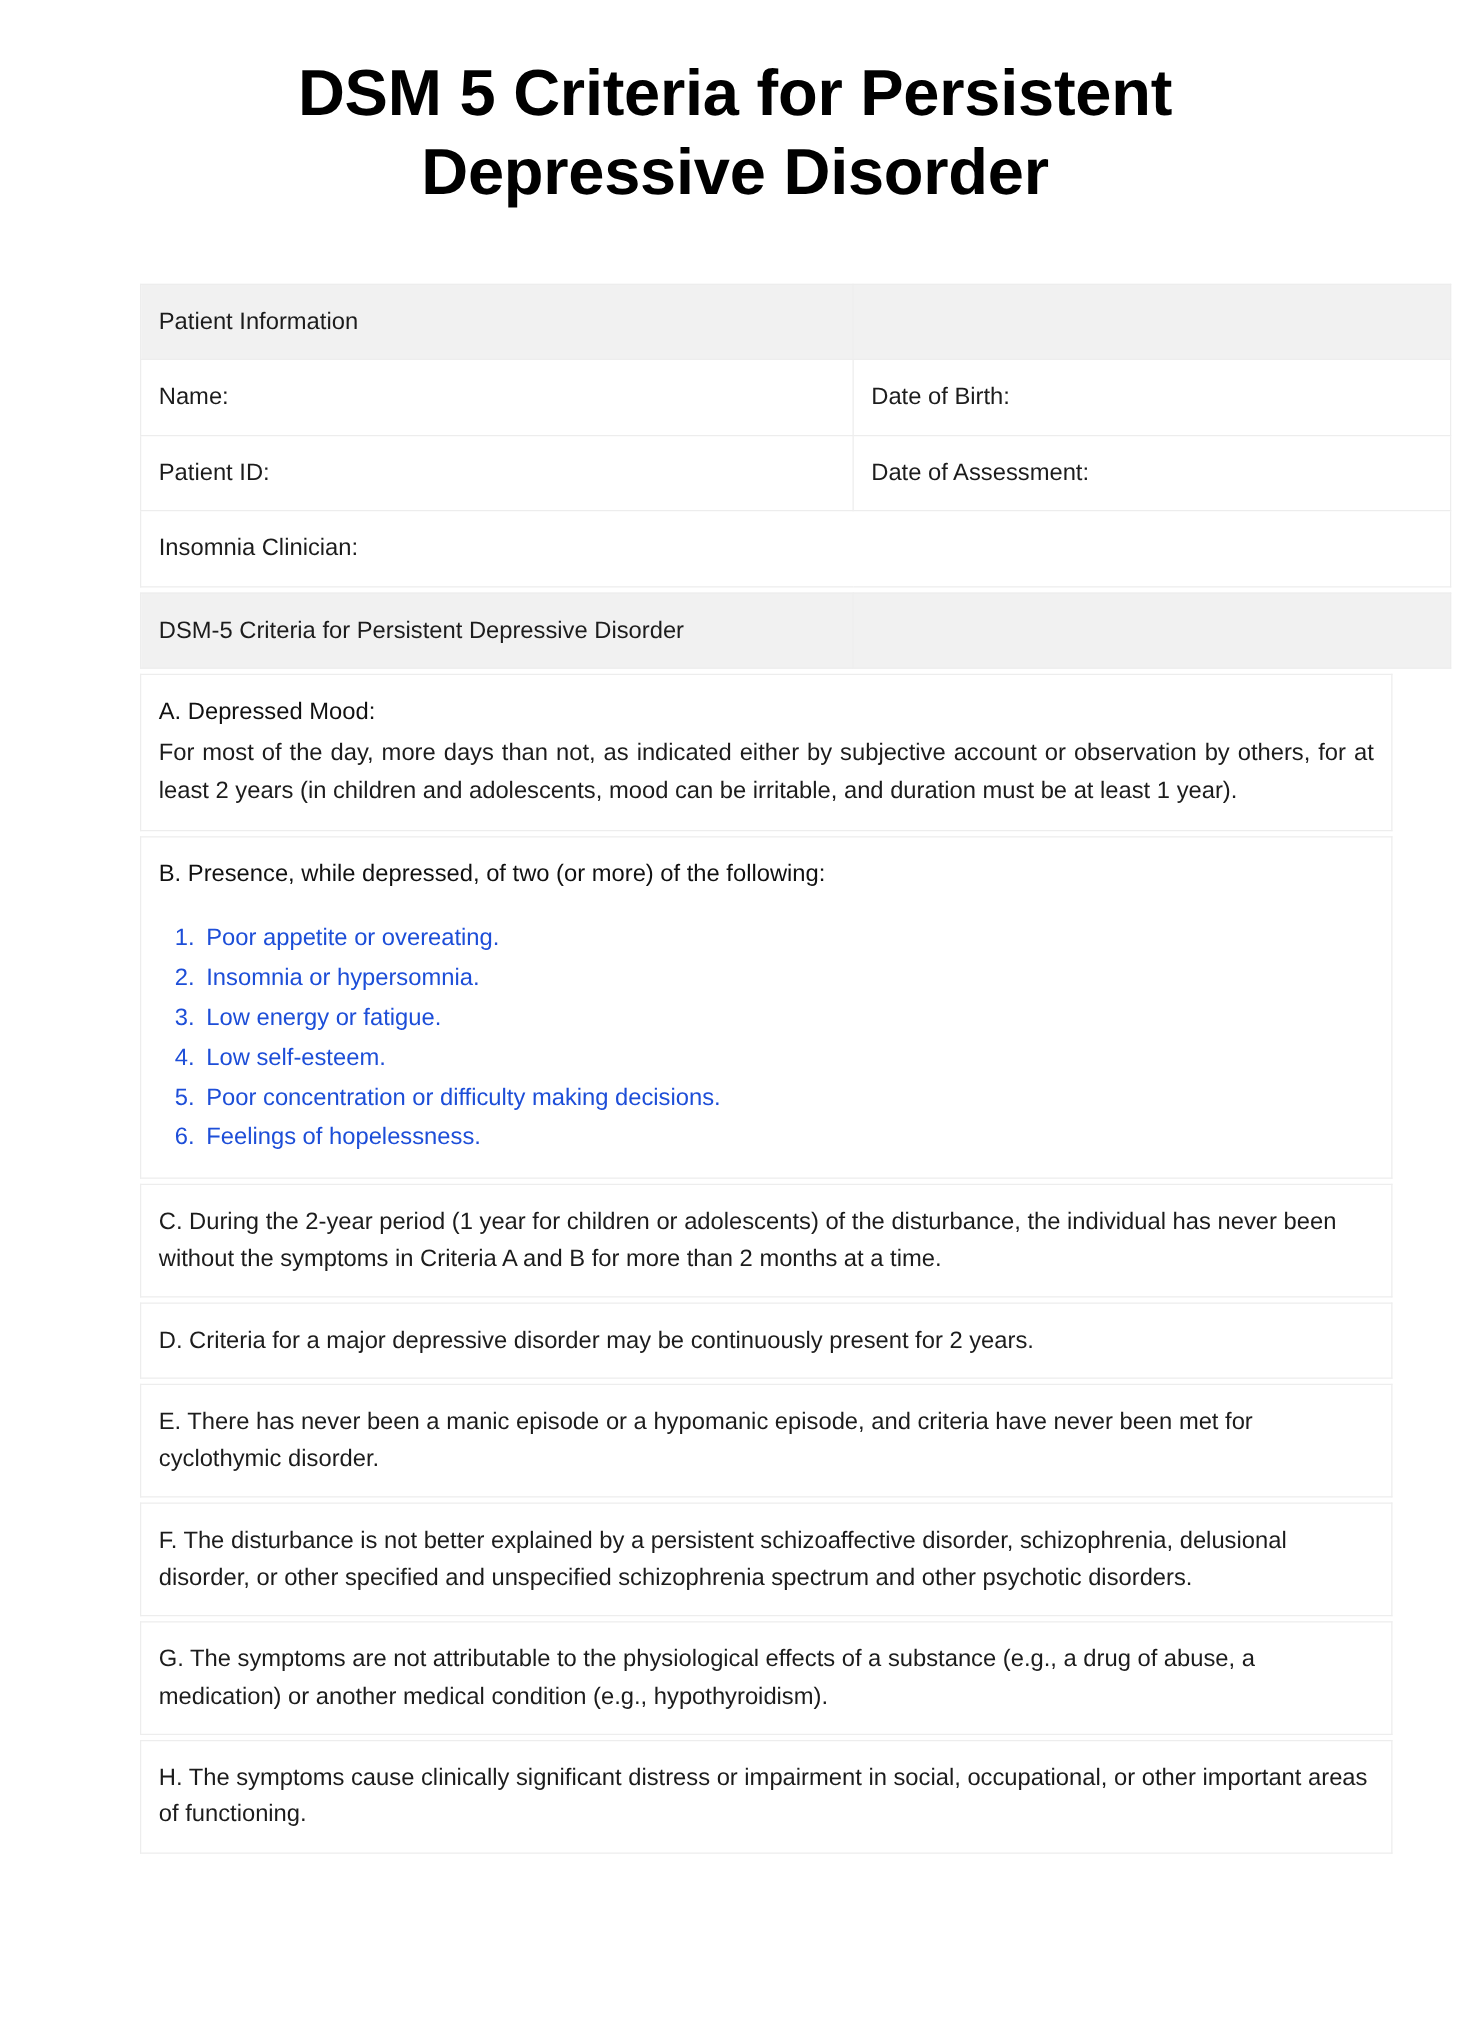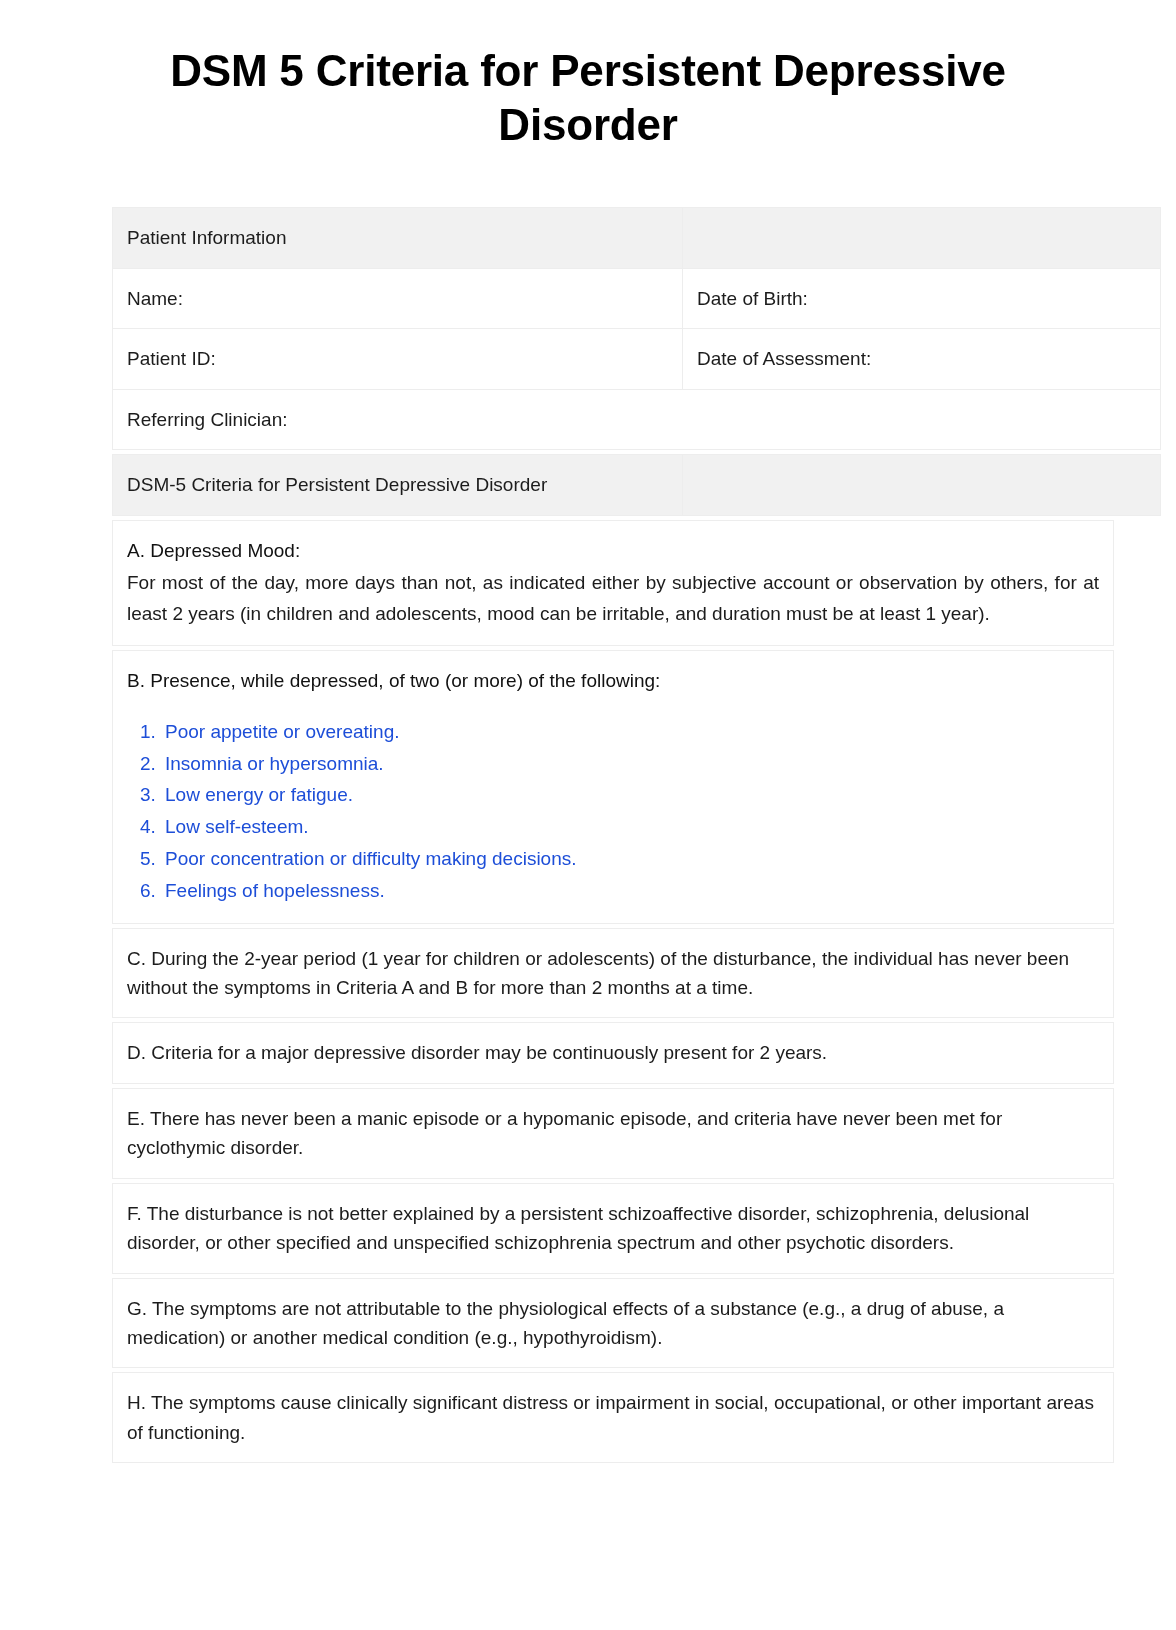--- a/index.html
+++ b/index.html
@@ -15,21 +15,21 @@
     color: #1a1a1a;
     -webkit-font-smoothing: antialiased;
   }
   .page {
     width: 1176px;
     min-height: 1630px;
     padding: 0;
     position: relative;
   }
   .doc-title {
-    font-size: 44px;
+    font-size: 52px;
     font-weight: bold;
     text-align: center;
     line-height: 1.22;
     color: #000000;
     margin: 44px 108px 0 108px;
     letter-spacing: -0.2px;
   }
   .tables {
     margin: 56px 64px 0 64px;
     width: 1001px;
@@ -117,21 +117,21 @@
         </tr>
         <tr>
           <td class="col-a">Name:</td>
           <td class="col-b">Date of Birth:</td>
         </tr>
         <tr>
           <td class="col-a">Patient ID:</td>
           <td class="col-b">Date of Assessment:</td>
         </tr>
         <tr>
-          <td class="full" colspan="2">Referring Clinician:</td>
+          <td class="full" colspan="2">Insomnia Clinician:</td>
         </tr>
       </tbody>
     </table>
 
     <table class="blk">
       <tbody>
         <tr>
           <td class="hdr col-a">DSM-5 Criteria for Persistent Depressive Disorder</td>
           <td class="hdr blank col-b"></td>
         </tr>

